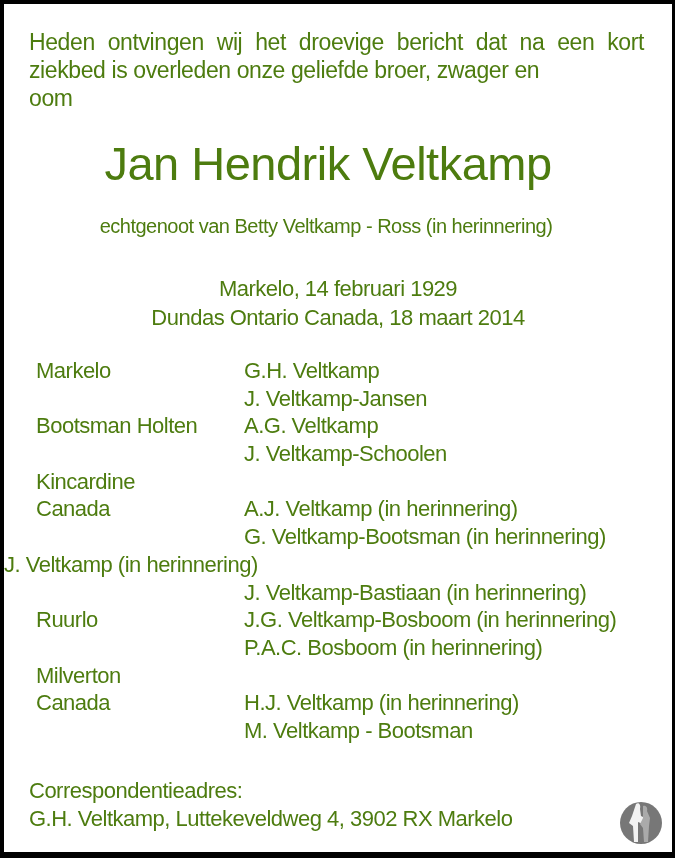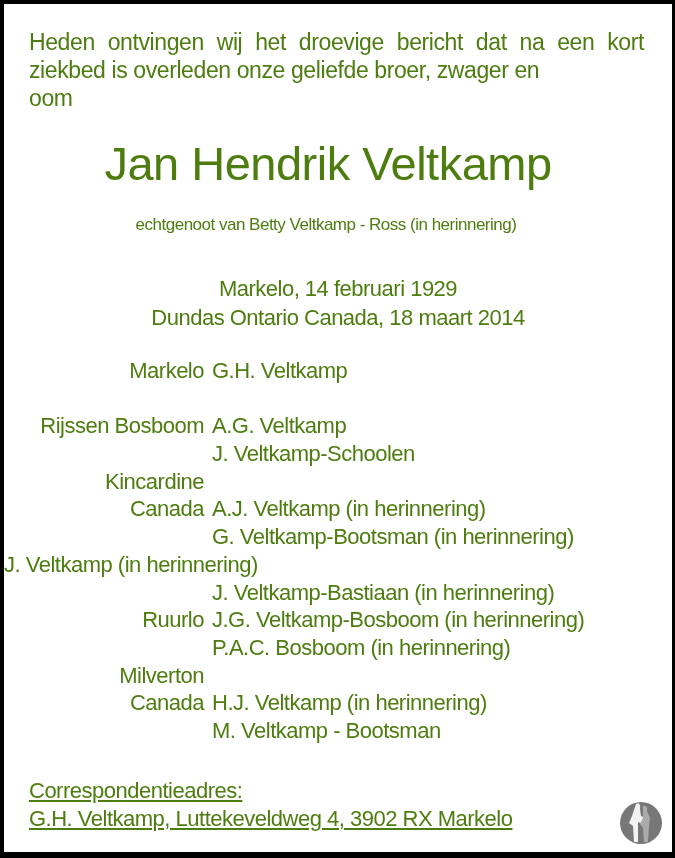--- a/index.html
+++ b/index.html
@@ -14,36 +14,36 @@
     font-size: 23px; line-height: 28px; text-align: justify;
     letter-spacing: -0.4px;
   }
   .intro .last { display: block; }
   .name {
     position: absolute; left: 0; top: 132px; width: 648px; text-align: center;
     font-size: 47px; letter-spacing: -0.5px; line-height: 56px;
   }
   .spouse {
     position: absolute; left: 0; top: 211px; width: 644px; text-align: center;
-    font-size: 17px; letter-spacing: -0.5px;
+    font-size: 20px; letter-spacing: -0.5px;
   }
   .dates {
     position: absolute; left: 0; top: 270px; width: 668px; text-align: center;
     font-size: 22px; line-height: 29px; letter-spacing: -0.5px;
   }
   .family {
     position: absolute; left: 0; top: 353px; width: 668px;
     font-size: 22px; line-height: 27.7px; letter-spacing: -0.5px;
   }
   .row { display: flex; height: 27.7px; }
-  .place { width: 200px; text-align: right; padding-right: 8px; white-space: nowrap; }
+  .place { width: 200px; text-align: left; padding-right: 8px; white-space: nowrap; padding-left: 32px; }
   .person { white-space: nowrap; }
   .corr {
     position: absolute; left: 25px; top: 773px;
-    font-size: 22px; line-height: 28px; letter-spacing: -0.5px; text-decoration: underline;
+    font-size: 22px; line-height: 28px; letter-spacing: -0.5px;
   }
   .logo {
     position: absolute; left: 612px; top: 792px; width: 50px; height: 50px;
   }
 </style>
 </head>
 <body>
 
 <div class="card">
   <div class="intro">
@@ -59,23 +59,24 @@
     <div>Dundas Ontario Canada, 18 maart 2014</div>
   </div>
 
   <div class="family">
     <div class="row">
         <span class="place">Markelo</span>
         <span class="person">G.H. Veltkamp</span>
       </div>
     <div class="row">
         <span class="place"></span>
+        <span class="person">J. Veltkamp-Jansen</span>
       </div>
     <div class="row">
-        <span class="place">Rijssen Bosboom</span>
+        <span class="place">Bootsman Holten</span>
         <span class="person">A.G. Veltkamp</span>
       </div>
     <div class="row">
         <span class="place"></span>
         <span class="person">J. Veltkamp-Schoolen</span>
       </div>
     <div class="row">
         <span class="place">Kincardine</span>
         <span class="person"></span>
       </div>

